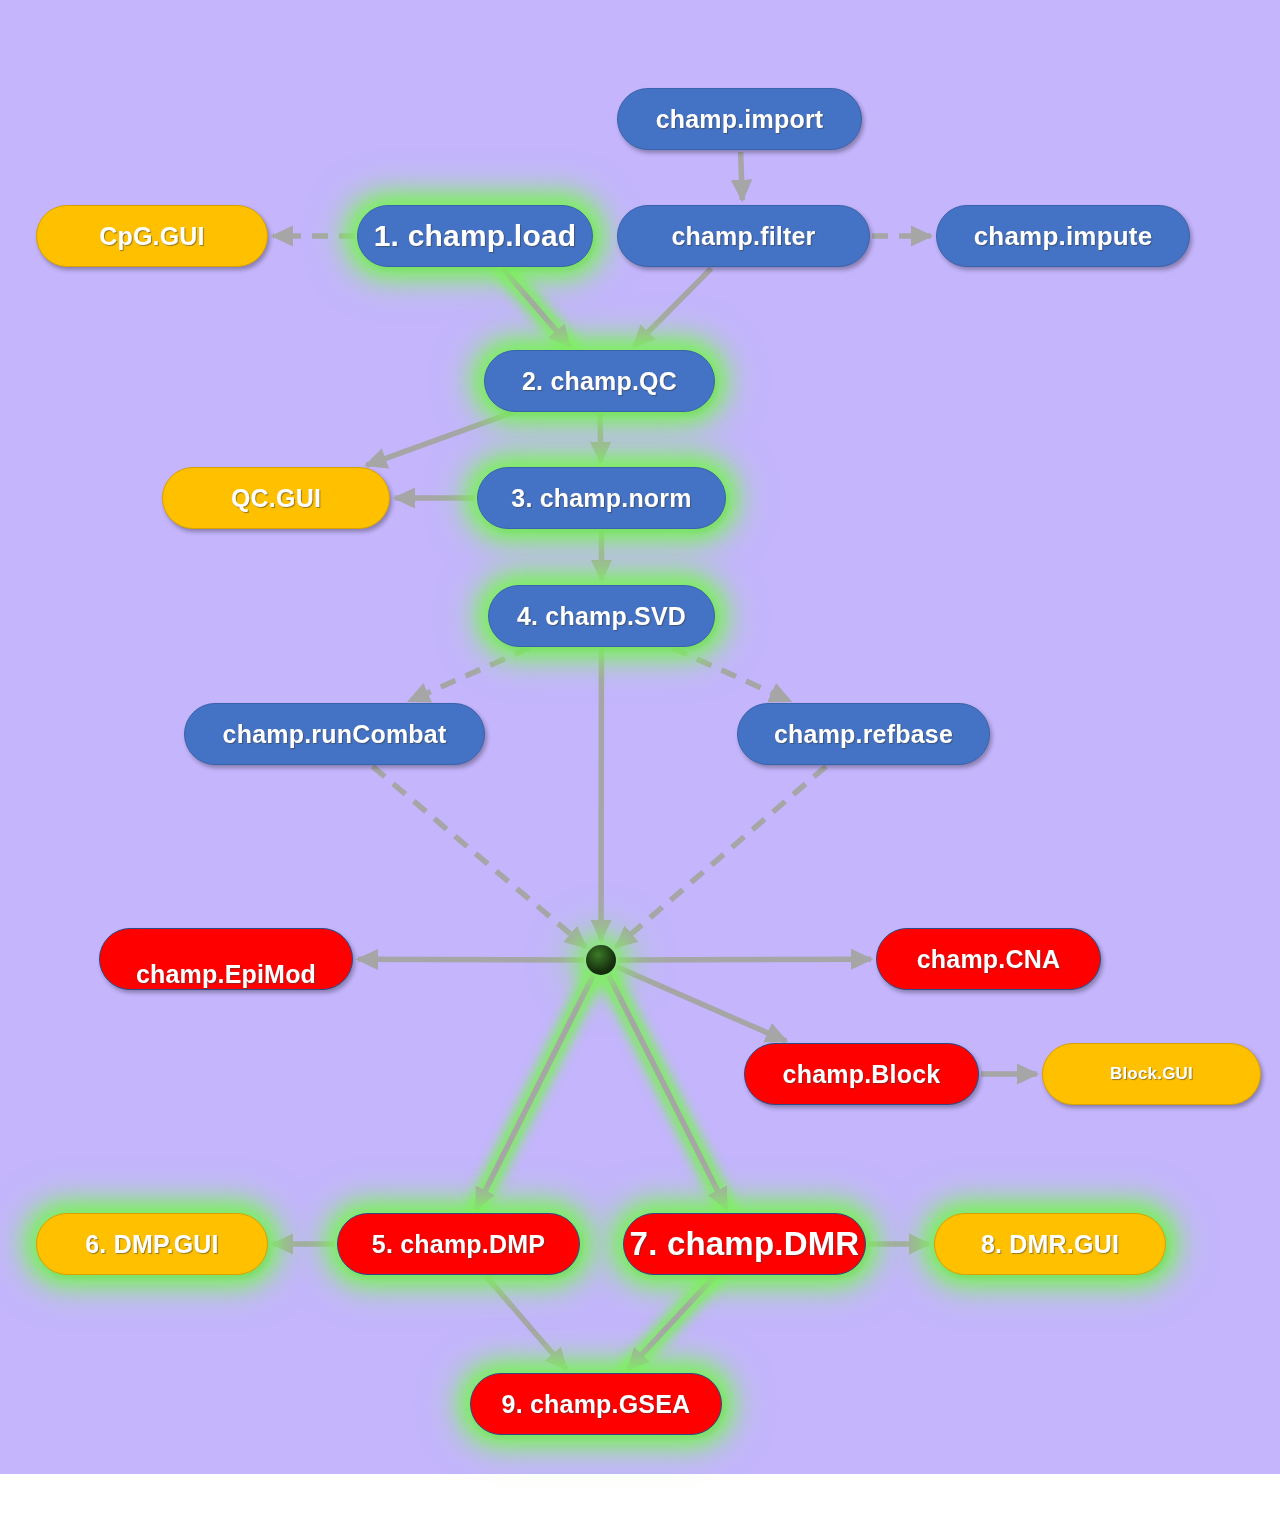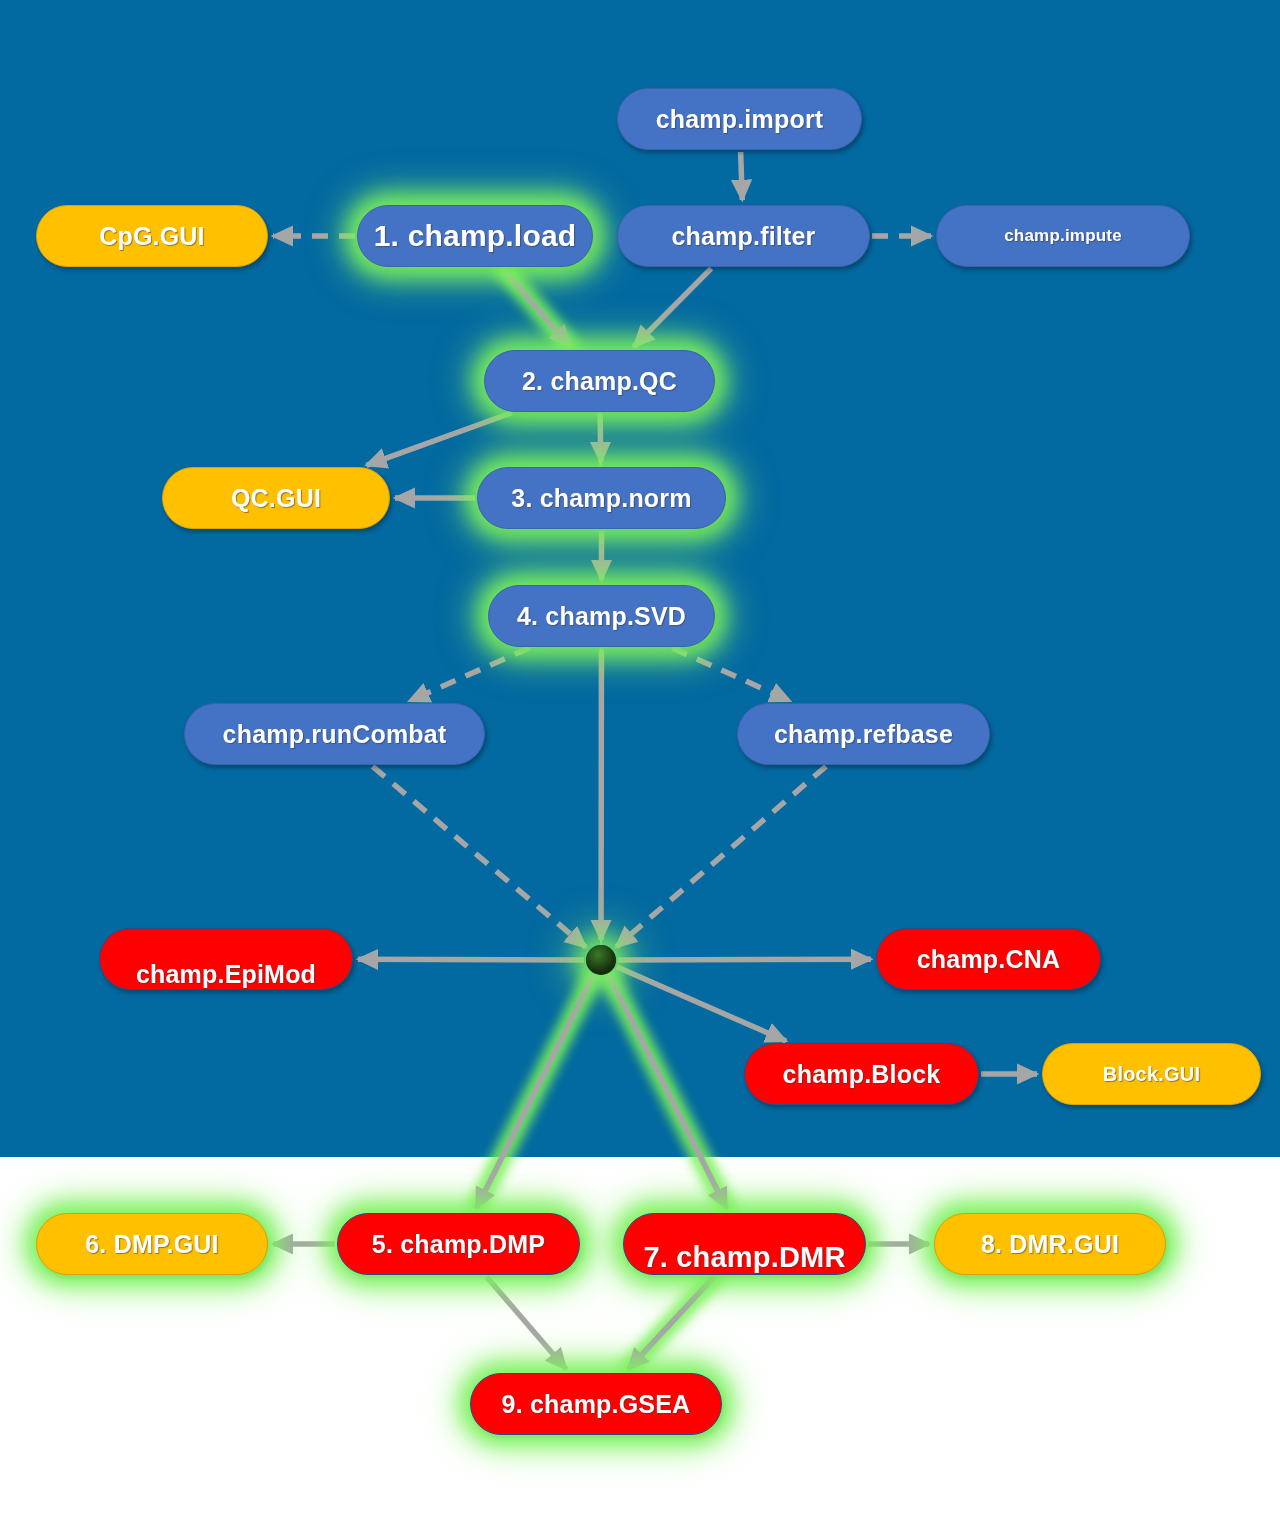--- a/index.html
+++ b/index.html
@@ -1,18 +1,18 @@
 <!DOCTYPE html>
 <html><head>
 <meta charset="utf-8">
 <style>
   html,body{margin:0;padding:0;background:#ffffff;}
   body{width:1280px;height:1514px;overflow:hidden;
        font-family:"Liberation Sans","DejaVu Sans",sans-serif;}
-  #stage{position:relative;width:1280px;height:1157px;background:#0369a1;}
+  #stage{position:relative;width:1280px;height:1474px;background:#c4b5fd;}
   #edges{position:absolute;left:0;top:0;width:1280px;height:1514px;}
   .node{position:absolute;display:flex;align-items:center;justify-content:center;
         box-sizing:border-box;border-radius:999px;color:#ffffff;
         font-weight:bold;white-space:nowrap;letter-spacing:0.2px;
         text-shadow:1px 1px 1px rgba(60,60,60,.55);
         border:1px solid #2b4a86;}
   .node.blue  {background:#4472c4;border-color:#3a63ad;}
   .node.red   {background:#ff0000;border-color:#2b4a86;}
   .node.orange{background:#ffc000;border-color:#d9a200;}
   .node.shadow{box-shadow:2px 3px 4px rgba(0,0,0,.30);}
@@ -88,21 +88,21 @@
       </div>
       <div class="node orange shadow" style="left: 36px; top: 205px; width: 232px; height: 62px; font-size: 25px;">
         <span>CpG.GUI</span>
       </div>
       <div class="node blue glow" style="left: 357px; top: 205px; width: 236px; height: 62px; font-size: 30px;">
         <span>1. champ.load</span>
       </div>
       <div class="node blue shadow" style="left: 617px; top: 205px; width: 253px; height: 62px; font-size: 25px;">
         <span>champ.filter</span>
       </div>
-      <div class="node blue shadow" style="left: 936px; top: 205px; width: 254px; height: 62px; font-size: 17px;">
+      <div class="node blue shadow" style="left: 936px; top: 205px; width: 254px; height: 62px; font-size: 26px;">
         <span>champ.impute</span>
       </div>
       <div class="node blue glow" style="left: 484px; top: 350px; width: 231px; height: 62px; font-size: 25px;">
         <span>2. champ.QC</span>
       </div>
       <div class="node orange shadow" style="left: 162px; top: 467px; width: 228px; height: 62px; font-size: 25px;">
         <span>QC.GUI</span>
       </div>
       <div class="node blue glow" style="left: 477px; top: 467px; width: 249px; height: 62px; font-size: 25px; justify-content: center;">
         <span>3. champ.norm</span>
@@ -118,30 +118,30 @@
       </div>
       <div class="node red shadow" style="left: 99px; top: 928px; width: 254px; height: 62px; font-size: 25px; align-items: flex-end;">
         <span>champ.EpiMod</span>
       </div>
       <div class="node red shadow" style="left: 876px; top: 928px; width: 225px; height: 62px; font-size: 25px;">
         <span>champ.CNA</span>
       </div>
       <div class="node red shadow" style="left: 744px; top: 1043px; width: 235px; height: 62px; font-size: 25px;">
         <span>champ.Block</span>
       </div>
-      <div class="node orange shadow" style="left: 1042px; top: 1043px; width: 219px; height: 62px; font-size: 20px;">
+      <div class="node orange shadow" style="left: 1042px; top: 1043px; width: 219px; height: 62px; font-size: 17px;">
         <span>Block.GUI</span>
       </div>
       <div class="node orange glow" style="left: 36px; top: 1213px; width: 232px; height: 62px; font-size: 25px;">
         <span>6. DMP.GUI</span>
       </div>
       <div class="node red glow" style="left: 337px; top: 1213px; width: 243px; height: 62px; font-size: 25px;">
         <span>5. champ.DMP</span>
       </div>
-      <div class="node red glow" style="left: 623px; top: 1213px; width: 243px; height: 62px; font-size: 29px; align-items: flex-end;">
+      <div class="node red glow" style="left: 623px; top: 1213px; width: 243px; height: 62px; font-size: 33px;">
         <span>7. champ.DMR</span>
       </div>
       <div class="node orange glow" style="left: 934px; top: 1213px; width: 232px; height: 62px; font-size: 25px;">
         <span>8. DMR.GUI</span>
       </div>
       <div class="node red glow" style="left: 470px; top: 1373px; width: 252px; height: 62px; font-size: 25px;">
         <span>9. champ.GSEA</span>
       </div>
     </div>
 

